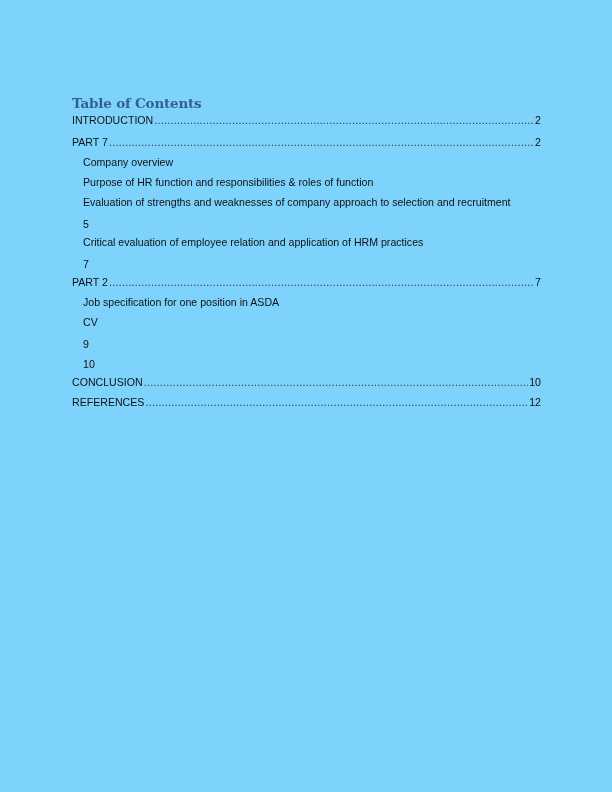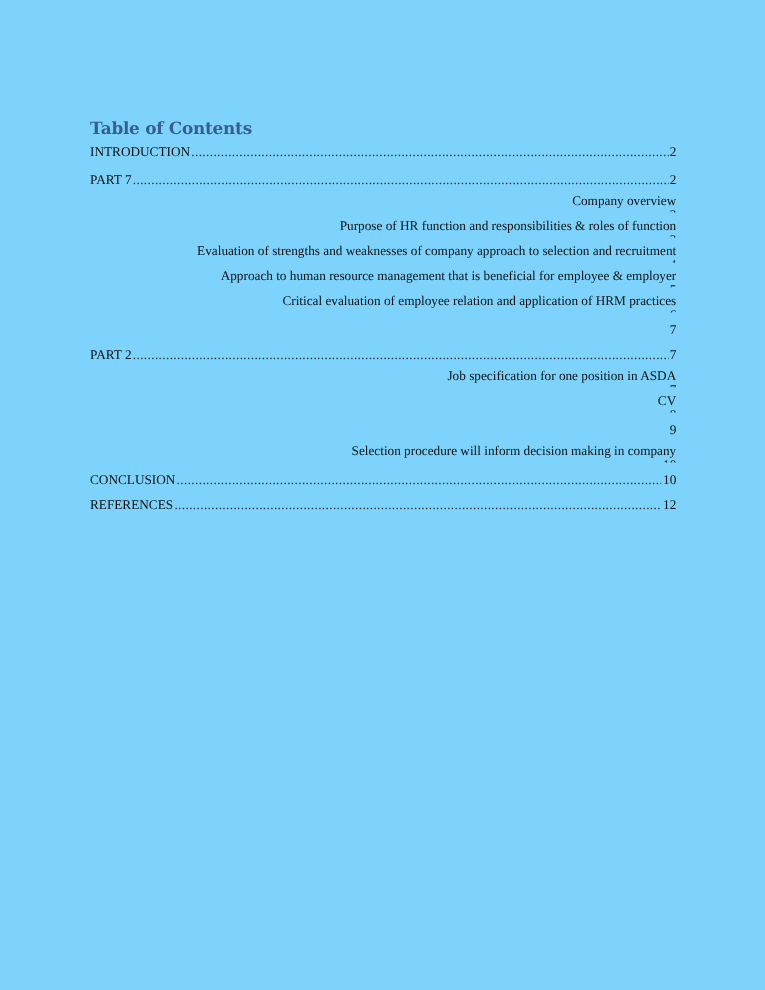--- a/index.html
+++ b/index.html
@@ -7,22 +7,22 @@
     .page { position: absolute; left: 0; top: 0; width: 612px; height: 792px; background: #7dd3fc; }
     .toc-title {
       position: absolute; left: 72px; top: 95px;
       font-family: "DejaVu Serif", serif; font-weight: bold;
       font-size: 13.5px; color: #365f91; letter-spacing: -0.2px;
       margin: 0;
     }
     .toc-list { position: absolute; left: 72px; top: 113px; width: 469px; margin: 0; padding: 0; list-style: none; }
     .toc-entry {
       position: absolute; left: 0; right: 0; height: 14px;
-      display: flex; align-items: flex-end;
-      font-family: Liberation Serif, serif; font-size: 10.6px; color: #111;
+      display: flex; align-items: flex-start;
+      font-family: Liberation Sans, sans-serif; font-size: 10.6px; color: #111;
       white-space: nowrap; overflow: hidden;
     }
     .toc-entry.l2 { left: 11px; flex-direction: column; }
     .toc-entry .label { flex: 0 0 auto; }
     .toc-entry .leader {
       flex: 1 1 auto; overflow: hidden; margin: 0 1px;
       color: #333; letter-spacing: 0.3px;
     }
     .toc-entry .leader::before {
       content: "................................................................................................................................................................................................................................................";
@@ -55,21 +55,20 @@
       <span class="label">Purpose of HR function and responsibilities &amp; roles of function</span>
       <span class="leader"></span>
       <span class="page-num">3</span>
     </li>
     <li class="toc-entry l2" style="top:83px">
       <span class="label">Evaluation of strengths and weaknesses of company approach to selection and recruitment</span>
       <span class="leader"></span>
       <span class="page-num">4</span>
     </li>
     <li class="toc-entry l2" style="top:103px">
-      <span class="label">Approach to human resource management that is beneficial for employee &amp; employer</span>
       <span class="leader"></span>
       <span class="page-num">5</span>
     </li>
     <li class="toc-entry l2" style="top:123px">
       <span class="label">Critical evaluation of employee relation and application of HRM practices</span>
       <span class="leader"></span>
       <span class="page-num">6</span>
     </li>
     <li class="toc-entry l2" style="top:143px">
       <span class="leader"></span>
@@ -88,21 +87,20 @@
     <li class="toc-entry l2" style="top:203px">
       <span class="label">CV</span>
       <span class="leader"></span>
       <span class="page-num">8</span>
     </li>
     <li class="toc-entry l2" style="top:223px">
       <span class="leader"></span>
       <span class="page-num">9</span>
     </li>
     <li class="toc-entry l2" style="top:243px">
-      <span class="label">Selection procedure will inform decision making in company</span>
       <span class="leader"></span>
       <span class="page-num">10</span>
     </li>
     <li class="toc-entry l1" style="top:263px">
       <span class="label">CONCLUSION</span>
       <span class="leader"></span>
       <span class="page-num">10</span>
     </li>
     <li class="toc-entry l1" style="top:283px">
       <span class="label">REFERENCES</span>

